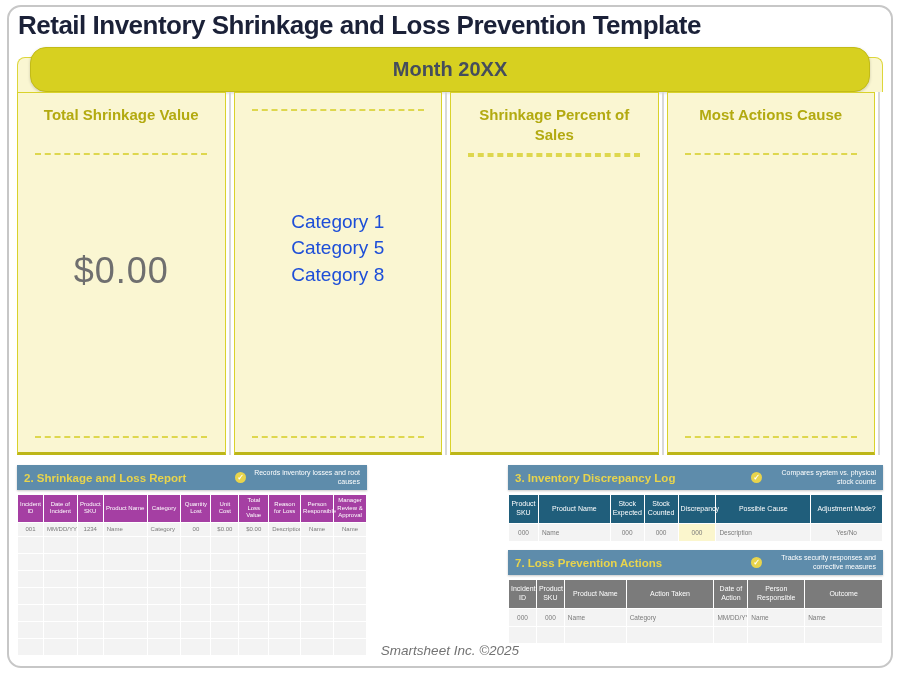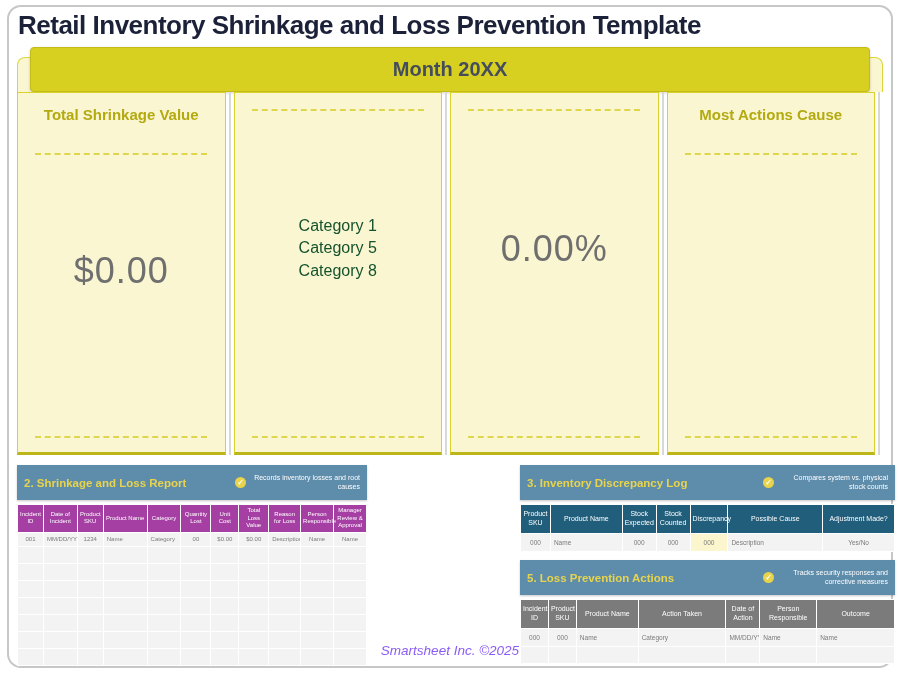--- a/index.html
+++ b/index.html
@@ -15,21 +15,21 @@
     position:absolute;left:18px;top:10px;width:820px;
     font-size:26px;font-weight:bold;color:#1b2138;letter-spacing:-0.5px;
   }
   .banner-backdrop{
     position:absolute;left:17px;top:57px;width:866px;height:35px;
     background:#faf6d2;border:1px solid #ddd63a;border-bottom:none;
     border-radius:8px 8px 0 0;box-sizing:border-box;
   }
   .month-banner{
     position:absolute;left:30px;top:47px;width:840px;height:45px;
-    background:#d7d020;border:1px solid #c2bb18;border-radius:4px;
+    background:#d7d020;border:1px solid #c2bb18;border-radius:16px;
     display:flex;align-items:center;justify-content:center;
     font-size:20px;font-weight:bold;color:#454d5c;
     box-shadow:0 1px 3px rgba(0,0,0,0.18);box-sizing:border-box;
   }
   .cards{
     position:absolute;left:17px;top:92px;width:866px;height:363px;
     display:flex;
   }
   .card{
     flex:1;background:#faf6d2;border:1px solid #d9d22b;border-bottom:3px solid #bdb618;
@@ -41,27 +41,27 @@
     min-height:44px;display:flex;align-items:flex-start;justify-content:center;
     text-align:center;font-weight:bold;font-size:15px;color:#b3aa10;line-height:1.3;
   }
   .card-dash{width:92%;border-top:2px dashed #ded74e;margin-top:4px;}
   .card-value-wrap{
     flex:1;width:100%;display:flex;align-items:center;justify-content:center;
     padding-bottom:50px;box-sizing:border-box;
   }
   .value-large{font-size:36px;color:#6f6f6f;letter-spacing:1px;}
   .value-medium{font-size:19px;color:#6f6f6f;}
-  .value-lines{font-size:16px;color:#14532d;line-height:1.4;text-align:left;}
+  .value-lines{font-size:19px;color:#1d4ed8;line-height:1.4;text-align:left;}
   .card-dash-bottom{width:92%;border-top:2px dashed #ded74e;margin-bottom:6px;}
 
   .panel-left{position:absolute;left:17px;top:465px;width:350px;}
-  .panel-right{position:absolute;left:508px;top:465px;width:375px;margin-left:12px;}
+  .panel-right{position:absolute;left:508px;top:465px;width:375px;}
   .section-bar{
-    height:35px;background:#5e8cab;display:flex;align-items:center;
+    height:25px;background:#5e8cab;display:flex;align-items:center;
     justify-content:space-between;padding:0 7px;box-sizing:border-box;
     box-shadow:0 1px 2px rgba(0,0,0,0.22);
   }
   .section-title{color:#e8d44c;font-weight:bold;font-size:11.5px;white-space:nowrap;}
   .badge{display:flex;align-items:center;gap:4px;}
   .badge-circle{
     width:11px;height:11px;border-radius:50%;background:#e8d44c;color:#ffffff;
     font-size:8px;line-height:11px;text-align:center;flex:none;font-weight:bold;
   }
   .badge-text{color:#ffffff;font-size:7px;text-align:right;line-height:1.2;max-width:110px;}
@@ -80,21 +80,21 @@
   .panel-left  table.grid th{font-size:6px;height:22px;}
   .panel-left  table.grid td{font-size:6px;height:11px;}
   .panel-left  table.grid tr.empty td{height:14px;}
   .panel-right table.grid th{font-size:7px;height:24px;}
   .panel-right table.grid td{font-size:6.5px;height:15px;}
   .panel-right table.grid tr.empty td{height:14px;}
   .mt8{margin-top:8px;}
 
   .page-footer{
     position:absolute;left:0;right:0;top:643px;text-align:center;
-    font-style:italic;font-size:13.5px;color:#8b5cf6;
+    font-style:italic;font-size:13.5px;color:#737373;
   }
 </style>
 </head>
 <body>
 
 <div class="page-border"></div>
 
 <div class="page-title">Retail Inventory Shrinkage and Loss Prevention Template</div>
 
 <div class="banner-backdrop"></div>
@@ -118,24 +118,22 @@
       <div class="value-lines">
         <div>Category 1</div>
         <div>Category 5</div>
         <div>Category 8</div>
       </div>
     </div>
     <div class="card-dash-bottom"></div>
   </div>
   <div class="card-gap"></div>
   <div class="card">
+    <div class="card-header">Shrinkage Percent of Sales</div>
     <div class="card-dash"></div>
-    <div class="card-value-wrap">
-      <span class="value-large">0.00%</span>
-    </div>
     <div class="card-dash-bottom"></div>
   </div>
   <div class="card-gap"></div>
   <div class="card">
     <div class="card-header">Most Actions Cause</div>
     <div class="card-dash"></div>
     <div class="card-value-wrap">
       <span class="value-medium"></span>
     </div>
     <div class="card-dash-bottom"></div>
@@ -331,21 +329,21 @@
               <td class="al-c hl">000</td>
               <td class="al-l">Description</td>
               <td class="al-c">Yes/No</td>
             </tr>
           </tbody>
         </table>
       </div>
   </div>
   <div class="mt8">
     <div class="section-bar">
-      <span class="section-title">5. Loss Prevention Actions</span>
+      <span class="section-title">7. Loss Prevention Actions</span>
       <span class="badge">
         <span class="badge-circle">✓</span>
         <span class="badge-text">Tracks security responses and corrective measures</span>
       </span>
     </div>
     <div>
         <table class="grid">
           <colgroup>
             <col style="width: 7.46667%;">
             <col style="width: 7.46667%;">

